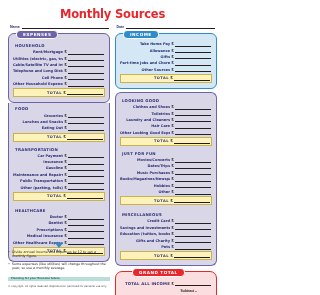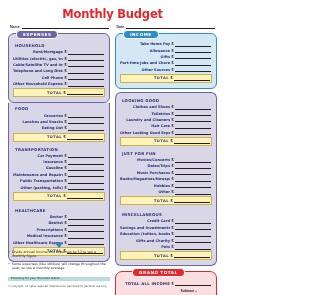--- a/index.html
+++ b/index.html
@@ -250,21 +250,21 @@
     font-size: 2.5px;
     line-height: 1.3;
     font-family: "DejaVu Sans", sans-serif;
   }
 </style>
 </head>
 <body>
 
 <div class="page">
 
-  <div class="title">Monthly Budget</div>
+  <div class="title">Monthly Sources</div>
 
   <div class="idrow">
     <div class="idfield">
       <span class="idlabel">Name</span>
       <span class="idline"></span>
     </div>
     <div class="idfield">
       <span class="idlabel">Date</span>
       <span class="idline"></span>
     </div>

